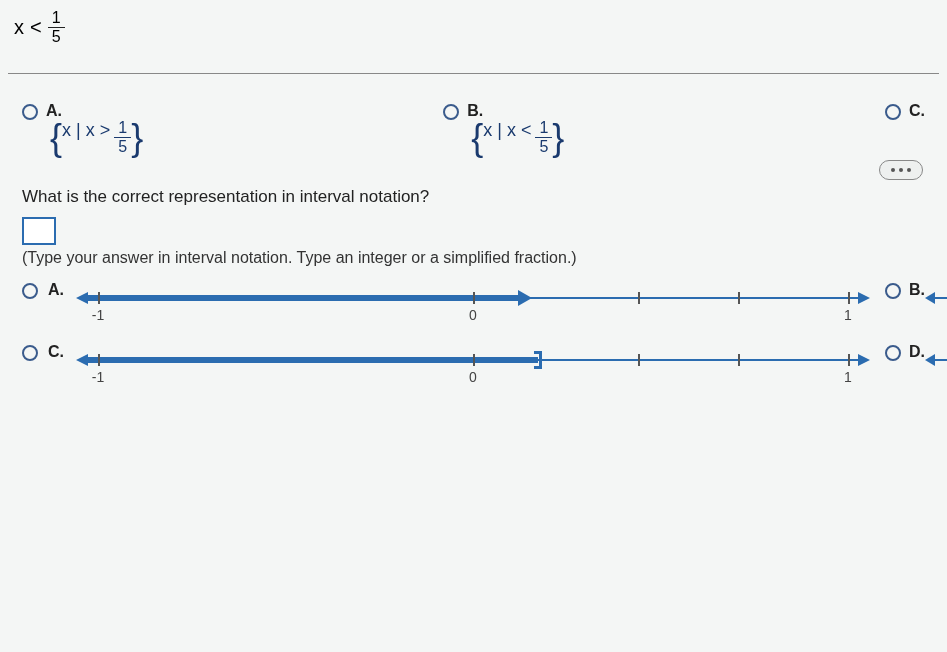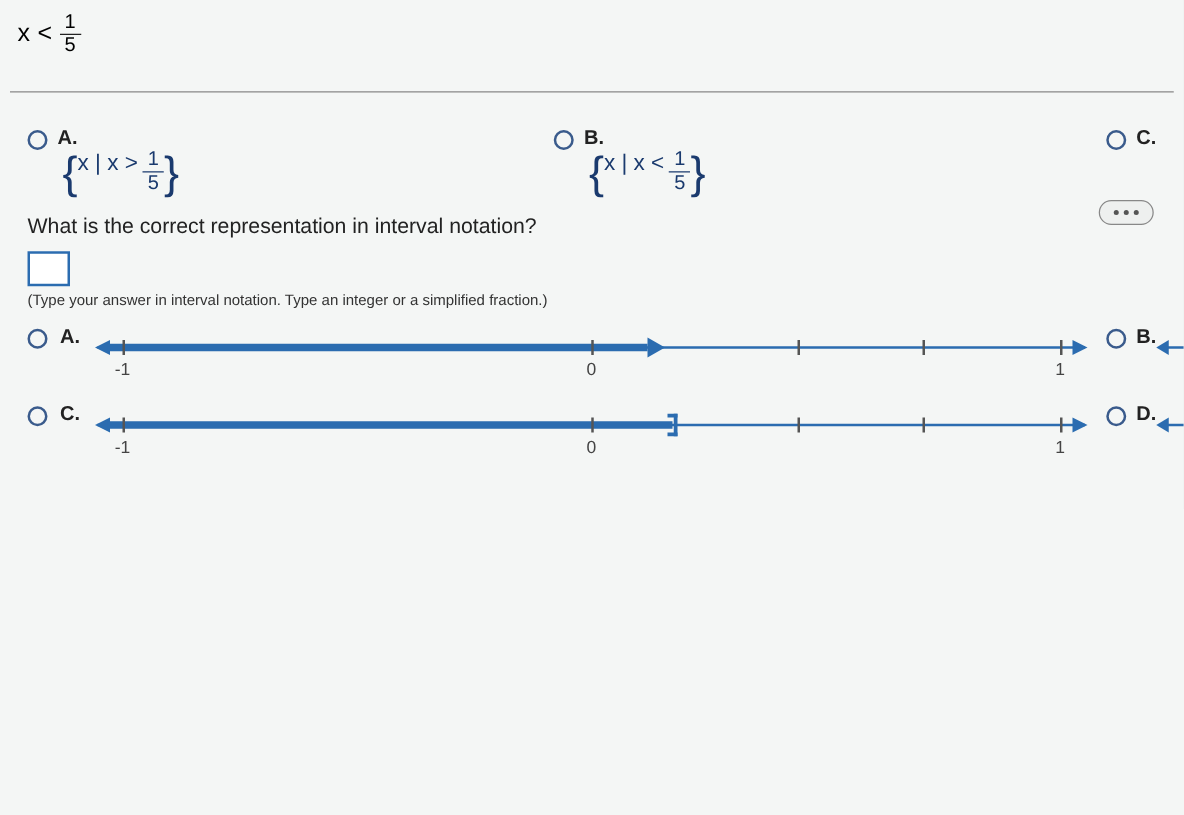--- a/index.html
+++ b/index.html
@@ -96,30 +96,30 @@
   }
   .brace {
     font-size: 36px;
     line-height: 34px;
     font-weight: normal;
     color: #1a3a6e;
   }
   .sb-content { display: flex; align-items: flex-start; gap: 4px; }
   .sb-content .frac { color: #1a3a6e; }
   .sb-content .frac .num { border-color: #1a3a6e; }
-  .interval-section { margin-top: 16px; padding-left: 14px; }
+  .interval-section { margin-top: 32px; padding-left: 14px; }
   .input-box {
     width: 34px; height: 28px;
     border: 2px solid #2b6cb0;
     background: #fff;
     margin: 6px 0 4px 0;
     display: block;
   }
   .hint {
-    font-size: 12px;
+    font-size: 16px;
     color: #333;
     margin-top: 4px;
   }
   .graph-section { margin-top: 14px; padding-left: 14px; }
   .graph-option-row {
     display: flex;
     align-items: flex-start;
     margin-top: 8px;
   }
   .graph-opt-left {

